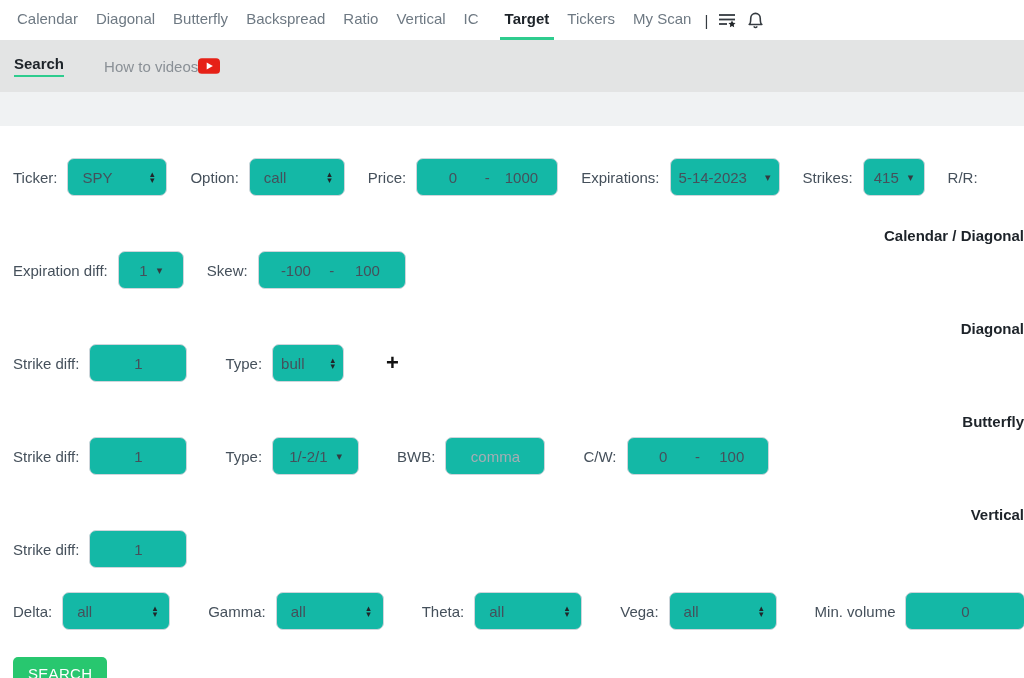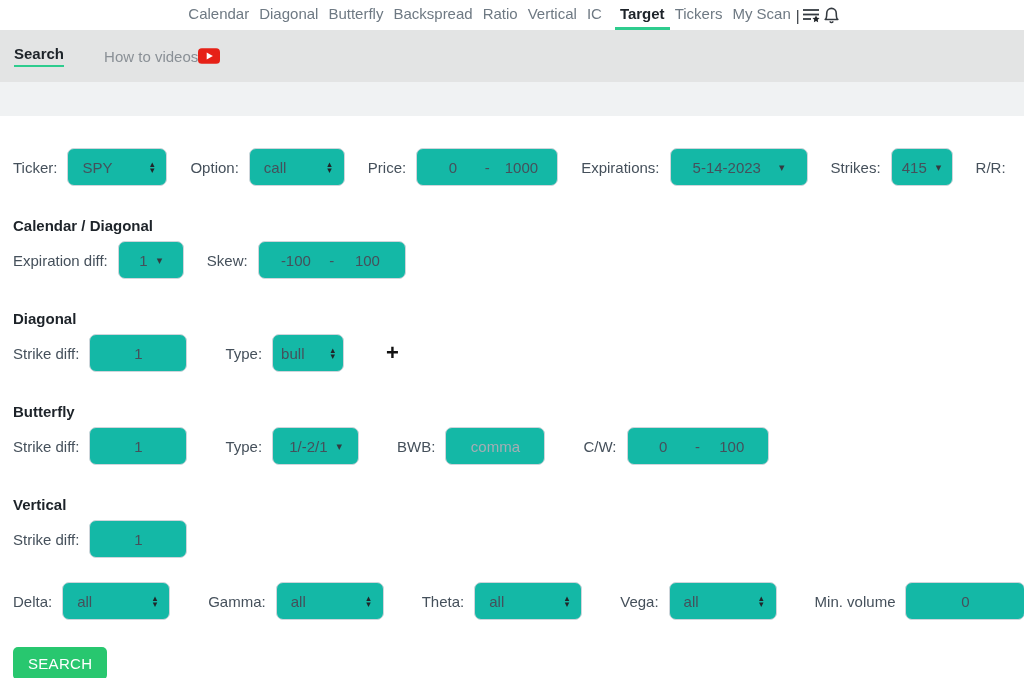--- a/index.html
+++ b/index.html
@@ -4,22 +4,22 @@
 <style>
   * { box-sizing: border-box; }
   html,body { margin:0; padding:0; }
   body {
     width:1024px; height:678px; overflow:hidden; background:#fff;
     font-family:"Liberation Sans", sans-serif; color:#45505b;
   }
 
   
   .nav {
-    height:30px; background:#fff; display:flex; align-items:stretch;
-    justify-content:center; padding:0 12px;
+    height:40px; background:#fff; display:flex; align-items:stretch;
+    justify-content:flex-start; padding:0 12px;gap:8px;
   }
   .nav-item {
     display:flex; align-items:center; padding:0 5px; font-size:15px;
     color:#6e7983; cursor:pointer; border-bottom:3px solid transparent; white-space:nowrap;
   }
   .nav-item.active { color:#1d2329; font-weight:bold; border-bottom-color:#2ecc8e;margin-left:8px; }
   .nav-sep { display:flex; align-items:center; color:#343a40; font-size:15px; }
   .nav-ico { display:flex; align-items:center; cursor:pointer; }
 
   
@@ -35,21 +35,21 @@
   .subband { height:34px; background:#f0f2f3; }
 
   
   .content { padding-left:13px; }
   .row { display:flex; align-items:center; white-space:nowrap; }
   .grp { display:flex; align-items:center; flex-shrink:0; }
   .grp label { margin-right:10px; font-size:15px; color:#45505b; }
   .gap23 .grp { margin-right:23px;justify-content:space-between; }
   .gap38 .grp { margin-right:38px; }
   .row-1 { margin-top:32px; }
-  .sec-title { font-size:15px; font-weight:bold; color:#1d2329; margin:30px 0 6px; line-height:19px; }
+  .sec-title { font-size:15px; font-weight:bold; color:#1d2329; margin:30px 0 6px; line-height:19px;text-align:right; }
   .row-greeks { margin-top:24px; }
 
   .box {
     height:38px; border:1px solid #cfd5db; border-radius:7px; background:#14b8a6;
     display:flex; align-items:center; font-size:15px; color:#45505b; flex-shrink:0;
   }
   .select { justify-content:space-between; padding:0 12px 0 14px; cursor:pointer; }
   .dropdown { justify-content:center; gap:9px; cursor:pointer; }
   .updown {
     display:flex; flex-direction:column; line-height:6px; font-size:9px;
@@ -59,21 +59,21 @@
   .range { justify-content:space-evenly; padding:0 4px; }
   .range input {
     border:none; outline:none; width:50px; text-align:center; font-size:15px;
     color:#45505b; background:transparent; font-family:inherit; padding:0;
   }
   .dash { color:#45505b; }
   input.box { text-align:center; outline:none; padding:0 4px; font-family:inherit; }
   input::placeholder { color:#a6adb4; }
 
   .w-spy{width:100px;} .w-call{width:96px;} .w-price{width:142px;}
-  .w-exp{width:138px;gap:18px;} .w-strikes{width:62px;}
+  .w-exp{width:110px;gap:18px;} .w-strikes{width:62px;}
   .w-expdiff{width:66px;} .w-skew{width:148px;} .w-num{width:98px;}
   .w-bull{width:72px;} .w-bfly{width:87px;} .w-bwb{width:100px;}
   .w-cw{width:142px;} .w-greek{width:108px;} .w-minvol{width:120px;}
 
   .plus-btn {
     font-size:22px; font-weight:bold; color:#111; cursor:pointer;
     line-height:38px; padding:0 4px;
   }
   .search-btn {
     margin-top:27px; background:#28c76f; color:#fff; border:none; border-radius:5px;

